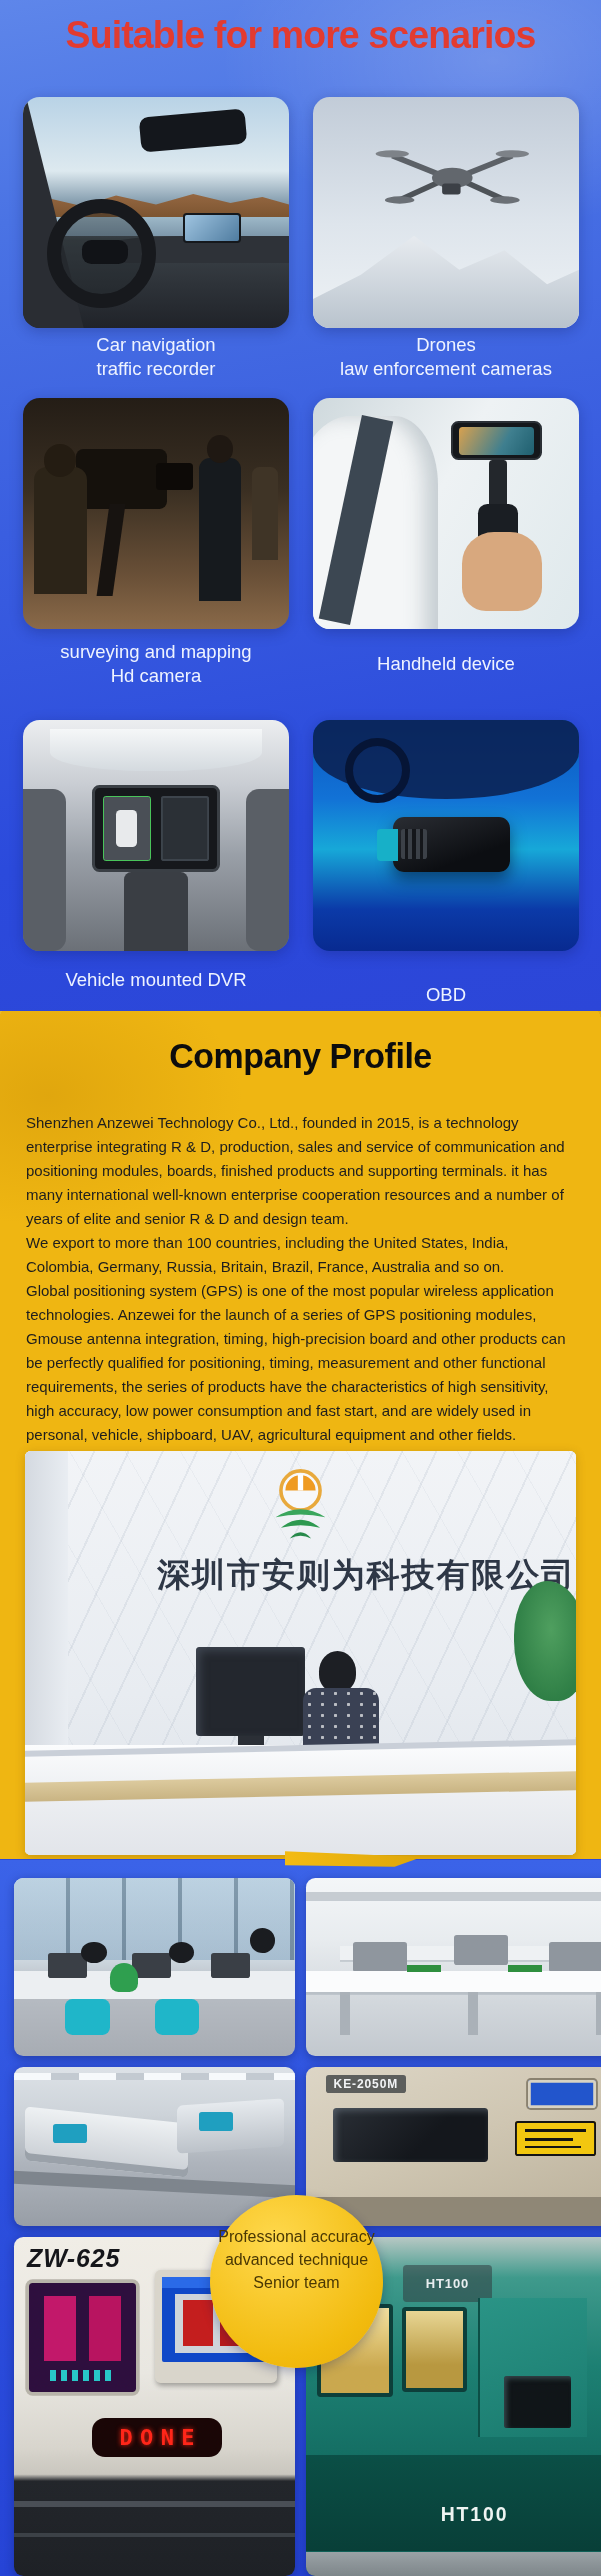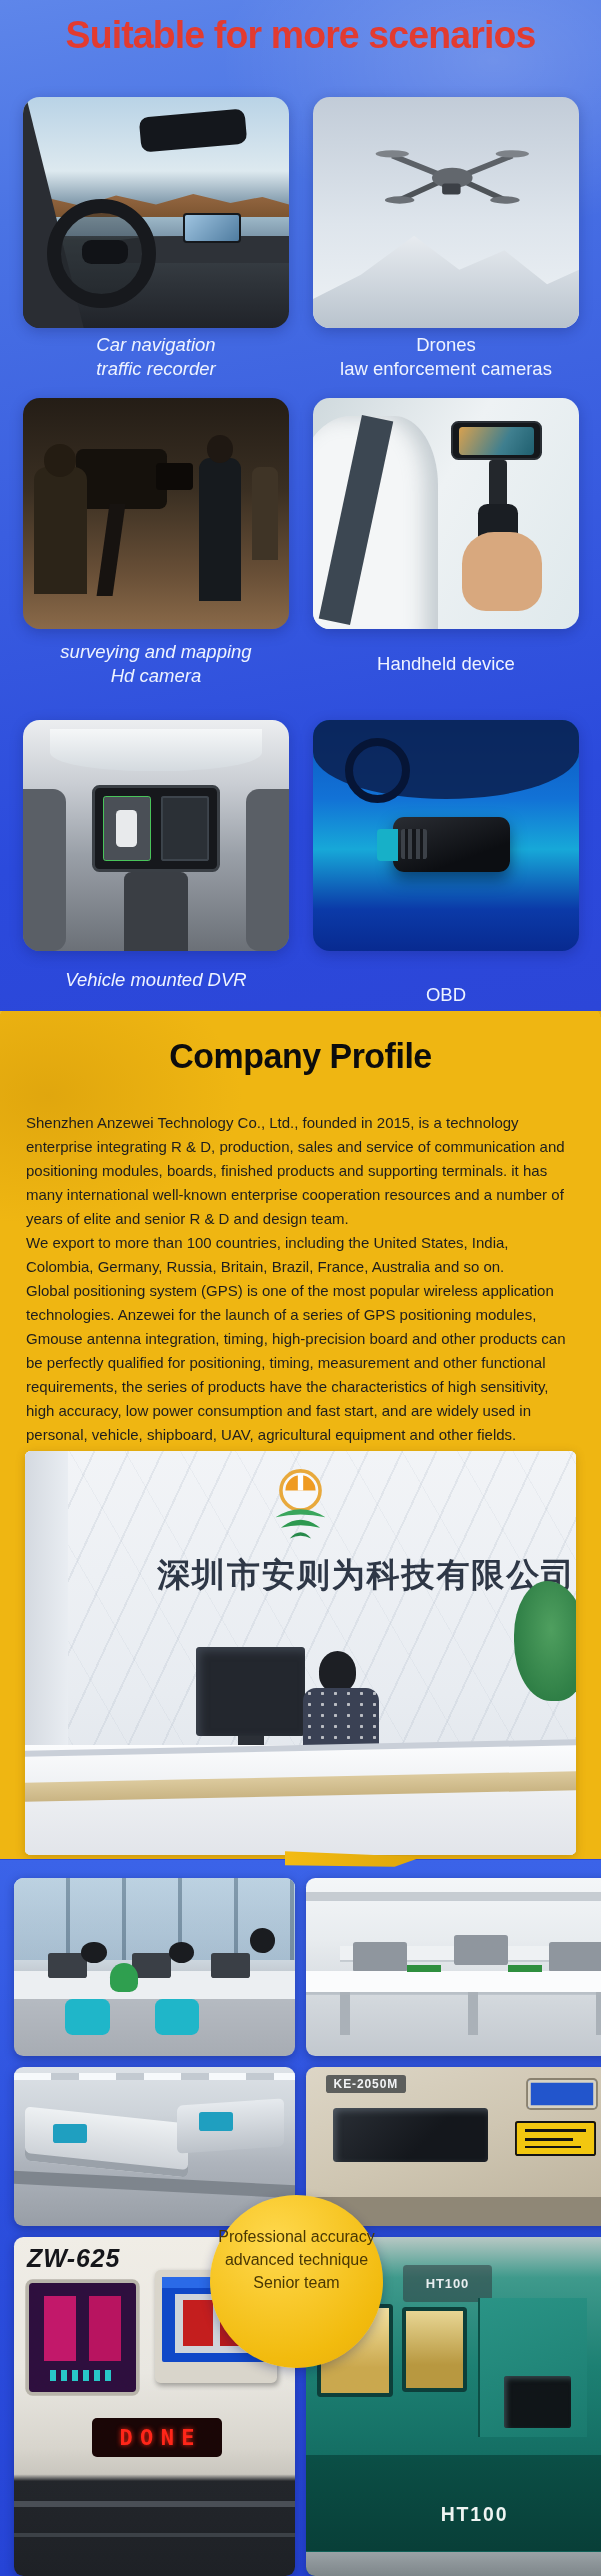--- a/index.html
+++ b/index.html
@@ -9,21 +9,21 @@
   
   .s1 { position:absolute; left:0; top:0; width:601px; height:1011px;
         background:linear-gradient(170deg,#5e86ea 0%,#4a73e4 20%,#3a5ee0 48%,#2b4adc 78%,#2c46d8 100%); }
   .s1::before { content:""; position:absolute; inset:0;
         background:radial-gradient(ellipse 389px 241px at 82% 6%, rgba(255,255,255,.18), transparent 70%); }
   .s1-title { position:absolute; left:0; top:13px; width:601px; text-align:center;
         font-size:39px; font-weight:800; letter-spacing:-0.9px; color:#e23b30;
         transform:scaleX(.96); white-space:nowrap; }
   .ph { position:absolute; width:266px; height:231px; border-radius:16.7px; overflow:hidden;
         box-shadow:0 3.7px 13px rgba(10,20,80,.25); }
-  .colL { left:23px;font-style:italic; } .colR { left:313px; }
+  .colL { left:23px; } .colR { left:313px; }
   .r1 { top:97px; } .r2 { top:398px; } .r3 { top:720px; }
   .cap { position:absolute; width:266px; text-align:center; color:#eef3ff;
          font-size:18.5px; line-height:24px; }
   .cap span { display:block; }
   .cap span:empty { display:none; }
   .capr1 { top:333px; } .capr2 { top:640px; } .capr3 { top:968px; }
   .cap.single { padding-top:12px; }
   .cap.obd { padding-top:15px; }
 
   
@@ -193,21 +193,21 @@
   .p-zw .pscr { position:absolute; left:15px; top:46px; width:107px; height:109px; background:#2e0f3e; border-radius:3.7px; box-shadow:0 0 0 3.7px #b8b4aa; }
   .p-zw .pscr i { position:absolute; left:14%; top:12%; width:30%; height:60%; background:#c2186a; }
   .p-zw .pscr em { position:absolute; left:56%; top:12%; width:30%; height:60%; background:#b81460; }
   .p-zw .pscr b { position:absolute; left:20%; top:80%; width:60%; height:10%; background:repeating-linear-gradient(90deg,#28c8c8 0 5.6px,transparent 5.6px 11px); }
   .p-zw .mon { position:absolute; left:141px; top:33px; width:122px; height:113px; background:#d9d5cb; border-radius:5.6px; box-shadow:1.9px 2.8px 5.6px rgba(0,0,0,.3); }
   .p-zw .mon .scr { position:absolute; left:7.4px; top:7.4px; width:107px; height:85px; background:#1048c8; border-radius:1.9px; }
   .p-zw .mon .bar { position:absolute; left:7.4px; top:7.4px; width:107px; height:11px; background:#2a6ae8; }
   .p-zw .mon .inner { position:absolute; left:20.4px; top:24px; width:81px; height:59px; background:#cfd4da; }
   .p-zw .mon .red1 { position:absolute; left:28px; top:30px; width:30px; height:46px; background:#c41e1e; }
   .p-zw .mon .red2 { position:absolute; left:65px; top:30px; width:30px; height:46px; background:#b81a1a; }
-  .p-zw .done { position:absolute; left:78px; top:181px; width:130px; height:39px; background:#1a0606; border-radius:5px;
+  .p-zw .done { position:absolute; left:78px; top:181px; width:130px; height:39px; background:#1a0606; border-radius:13px;
         display:flex; align-items:center; justify-content:center;
         font-family:"DejaVu Sans Mono", monospace; font-size:22px; font-weight:700; letter-spacing:7.4px;
         color:#ff2619; text-shadow:0 0 5.6px rgba(255,40,20,.9); padding-left:7.4px; }
   .p-zw .rail { position:absolute; left:0; top:264px; width:100%; height:5.6px; background:#4a4f56; }
   .p-zw .rail2 { position:absolute; left:0; top:296px; width:100%; height:3.7px; background:#3c4147; }
 
   
   .p-ht { background:linear-gradient(180deg,#b8c8c4 0%,#3f9a8c 12%,#1d8073 38%,#157065 62%,#0d5c54 100%); }
   .p-ht .wm { position:absolute; left:97px; top:28px; width:89px; height:37px; background:rgba(50,60,64,.55); border-radius:3.7px;
         color:#e8eef0; font-size:13px; font-weight:700; text-align:center; line-height:37px; letter-spacing:0.9px; }

